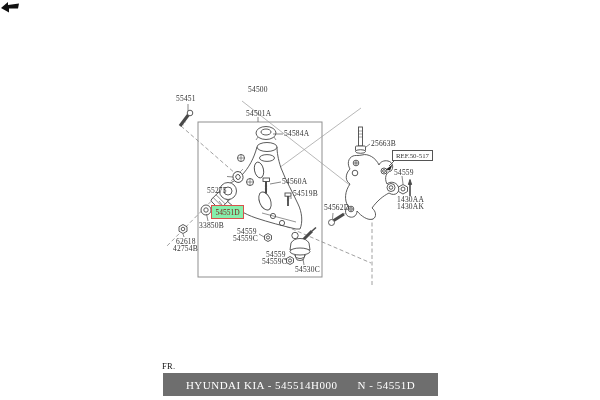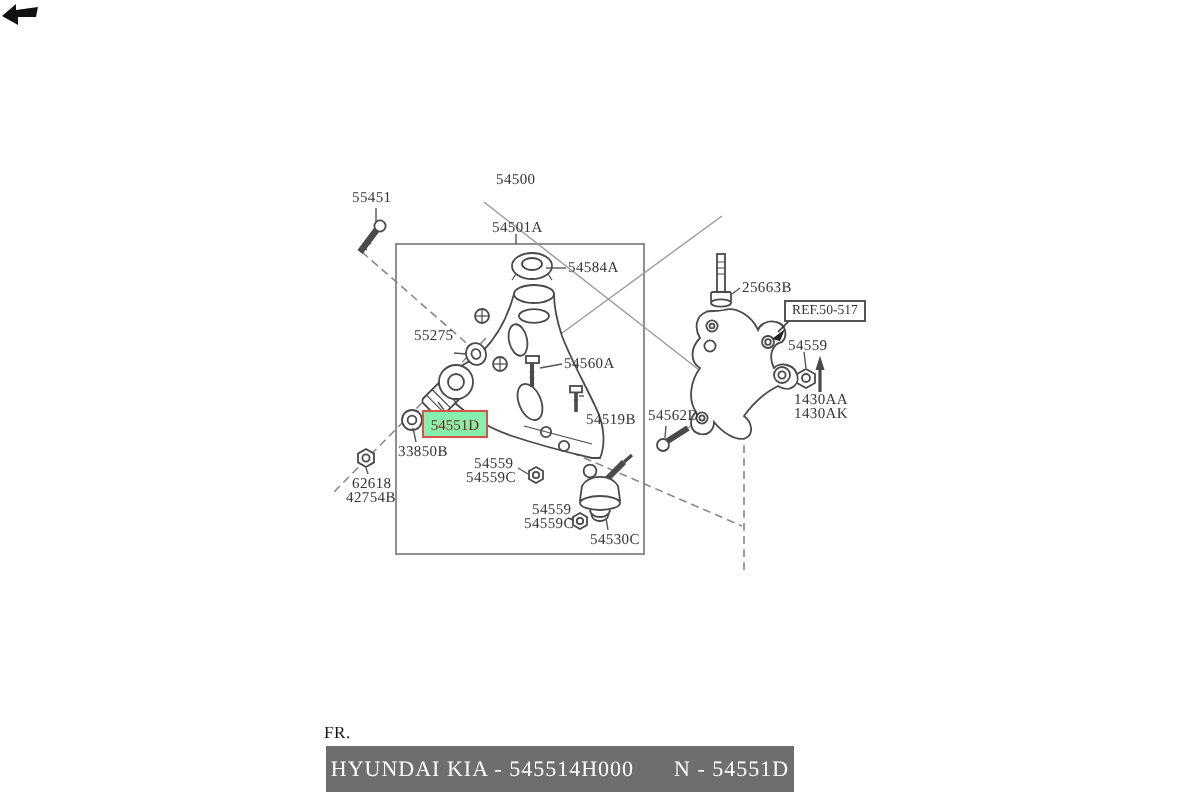--- a/index.html
+++ b/index.html
@@ -9,21 +9,21 @@
   .plabel{position:absolute;font-size:7.5px;line-height:8px;color:#333;white-space:nowrap;
           letter-spacing:.2px;}
   .hl{position:absolute;left:211px;top:205px;width:33px;height:14px;
       background:#86efac;border:1px solid #d8534b;display:flex;align-items:center;
       justify-content:center;font-size:7.5px;color:#7c1d15;box-sizing:border-box;}
   .refbox{position:absolute;left:392px;top:150px;width:41px;height:11px;
       border:0.8px solid #555;background:#fff;display:flex;align-items:center;
       justify-content:center;font-size:6.8px;color:#333;box-sizing:border-box;}
   .fr{position:absolute;left:162px;top:361px;font-size:8.5px;color:#111;letter-spacing:.3px;}
   .frArrow{position:absolute;left:175px;top:352px;width:20px;height:13px;}
-  .footer{position:absolute;left:163px;top:373px;width:234px;height:23px;background:#6e6e6e;
+  .footer{position:absolute;left:163px;top:373px;width:275px;height:23px;background:#6e6e6e;
       display:flex;align-items:center;justify-content:center;gap:20px;}
   .footer span{color:#ffffff;font-size:11px;letter-spacing:.5px;white-space:nowrap;}
 </style>
 </head>
 <body>
 
 <div class="stage">
 
   <svg width="600" height="400" viewBox="0 0 600 400">
 
@@ -184,23 +184,23 @@
     <g>
       <line x1="395" y1="160" x2="389" y2="166" stroke="#333" stroke-width="0.8"></line>
       <polygon points="386,169.5 392.5,164.5 390,170.5" fill="#222"></polygon>
     </g>
   </svg>
 
   <div class="plabel" style="left:176px;top:95px">55451</div>
   <div class="plabel" style="left:248px;top:86px">54500</div>
   <div class="plabel" style="left:246px;top:110px">54501A</div>
   <div class="plabel" style="left:284px;top:130px">54584A</div>
-  <div class="plabel" style="left:207px;top:164px">55275</div>
+  <div class="plabel" style="left:207px;top:187px">55275</div>
   <div class="plabel" style="left:282px;top:178px">54560A</div>
-  <div class="plabel" style="left:293px;top:206px">54519B</div>
+  <div class="plabel" style="left:293px;top:190px">54519B</div>
   <div class="plabel" style="left:199px;top:222px">33850B</div>
   <div class="plabel" style="left:237px;top:228px">54559</div>
   <div class="plabel" style="left:233px;top:235px">54559C</div>
   <div class="plabel" style="left:176px;top:238px">62618</div>
   <div class="plabel" style="left:173px;top:245px">42754B</div>
   <div class="plabel" style="left:266px;top:251px">54559</div>
   <div class="plabel" style="left:262px;top:258px">54559C</div>
   <div class="plabel" style="left:295px;top:266px">54530C</div>
   <div class="plabel" style="left:324px;top:204px">54562D</div>
   <div class="plabel" style="left:371px;top:140px">25663B</div>

